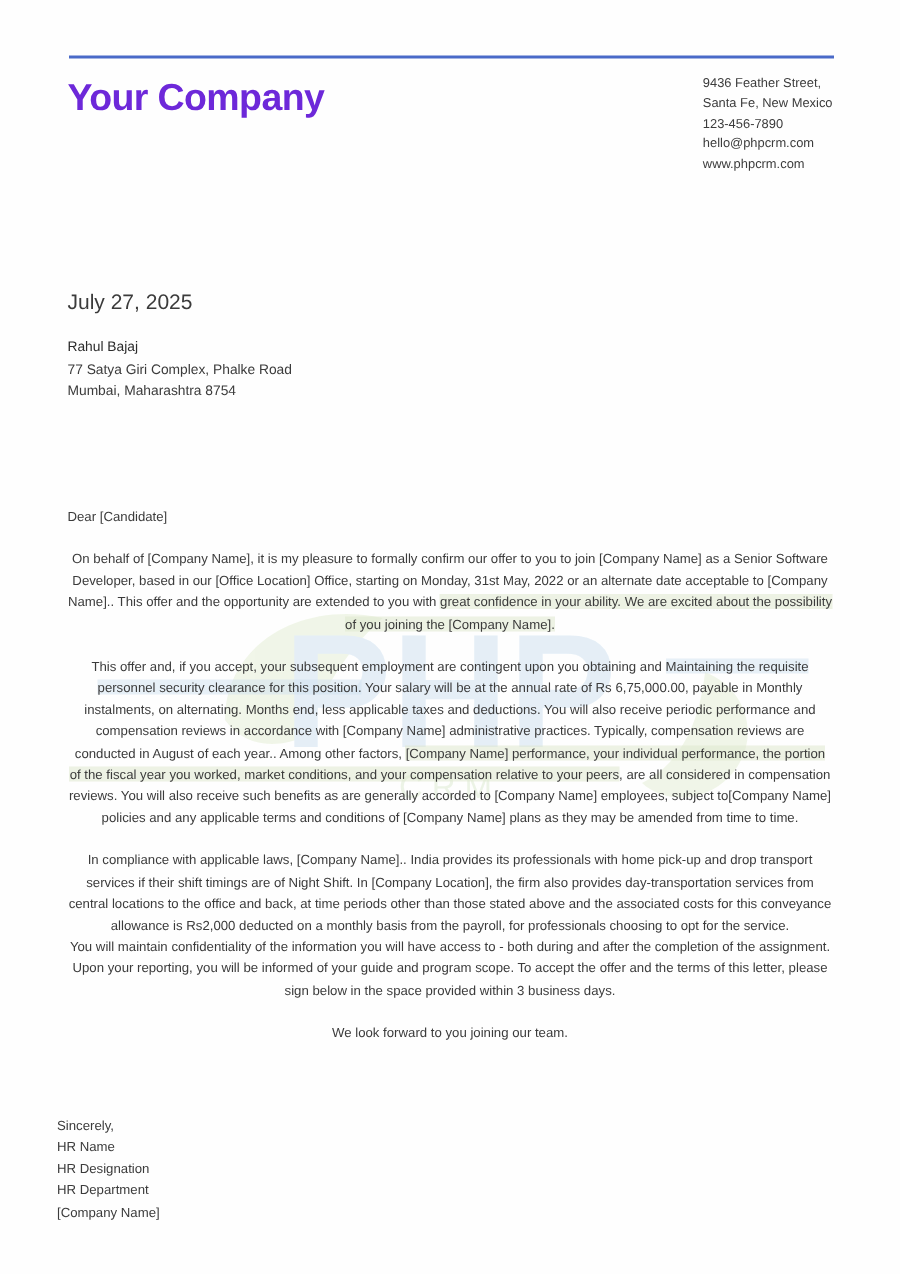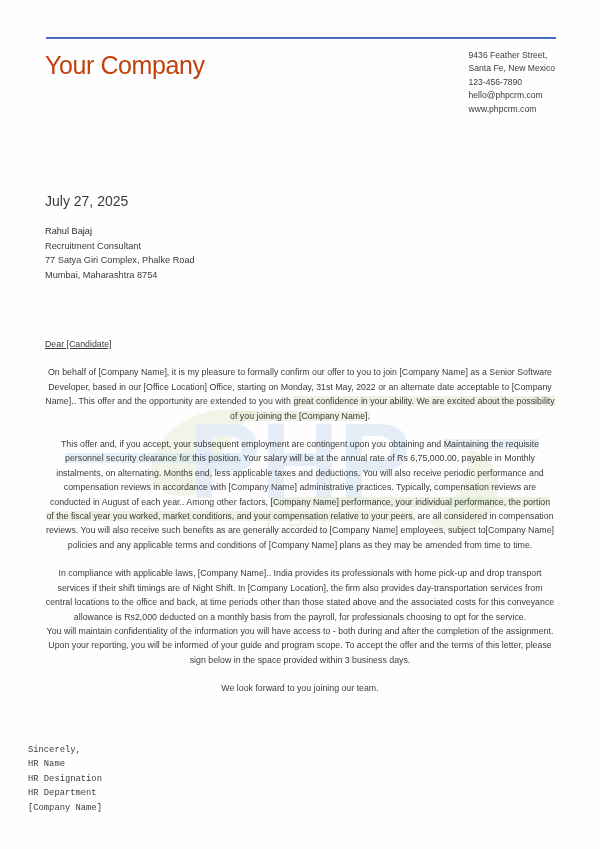--- a/index.html
+++ b/index.html
@@ -40,23 +40,23 @@
     width: 510px;
     height: 2px;
     background: #4a6ac8;
     z-index: 2;
   }
   .company-name {
     position: absolute;
     left: 45px;
     top: 51px;
     font-size: 25px;
-    font-weight: normal;
+    font-weight: bold;
     letter-spacing: -0.4px;
-    color: #c2410c;
+    color: #6d28d9;
     z-index: 2;
     white-space: nowrap;
   }
   .letterhead-address {
     position: absolute;
     right: 45px;
     top: 49px;
     text-align: left;
     font-size: 8.6px;
     line-height: 13.4px;
@@ -91,42 +91,40 @@
     left: 45px;
     top: 337px;
     width: 510px;
     z-index: 2;
   }
   .salutation {
     font-size: 8.8px;
     line-height: 14.4px;
     color: #3b3b3b;
     margin: 0 0 14px 0;
-    text-decoration: underline;
   }
   .para {
     font-size: 8.8px;
     line-height: 14.4px;
     color: #3b3b3b;
     margin: 0 0 14px 0;
     text-align: center;
   }
   .para.tight { margin-bottom: 0; }
   .hl { background: rgba(222, 232, 205, 0.55); }
   .hl-b { background: rgba(208, 226, 240, 0.5); }
 
   .closing {
     position: absolute;
-    left: 28px;
+    left: 38px;
     top: 743px;
     font-size: 8.8px;
     line-height: 14.4px;
     color: #3b3b3b;
     z-index: 2;
-    font-family: Liberation Mono, monospace;
   }
 </style>
 </head>
 <body>
 
 <div class="page">
 
   <div class="watermark">
     <svg viewBox="0 0 600 190" xmlns="http://www.w3.org/2000/svg">
       <g opacity="0.5">
@@ -147,21 +145,20 @@
     <div>Santa Fe, New Mexico</div>
     <div>123-456-7890</div>
     <div>hello@phpcrm.com</div>
     <div>www.phpcrm.com</div>
   </div>
 
   <div class="date-line">July 27, 2025</div>
 
   <div class="recipient">
     <div class="r-name">Rahul Bajaj</div>
-    <div>Recruitment Consultant</div>
     <div>77 Satya Giri Complex, Phalke Road</div>
     <div>Mumbai, Maharashtra 8754</div>
   </div>
 
   <div class="body-block">
 
     <p class="salutation">Dear [Candidate]</p>
 
     <p class="para"><span>On behalf of [Company Name], it is my pleasure to formally confirm our offer to you to join [Company Name] as a Senior Software Developer, based in our [Office Location] Office, starting on Monday, 31st May, 2022 or an alternate date acceptable to [Company Name].. This offer and the opportunity are extended to you with </span><span class="hl">great confidence in your ability. We are excited about the possibility of you joining the [Company Name].</span></p>
 

